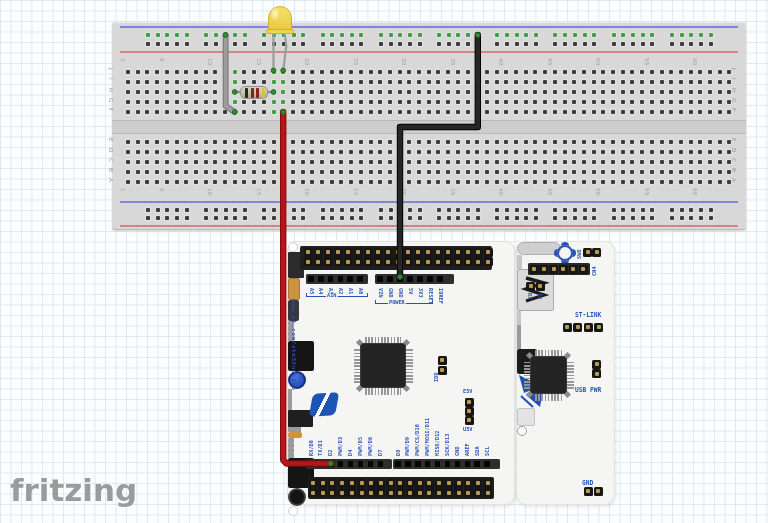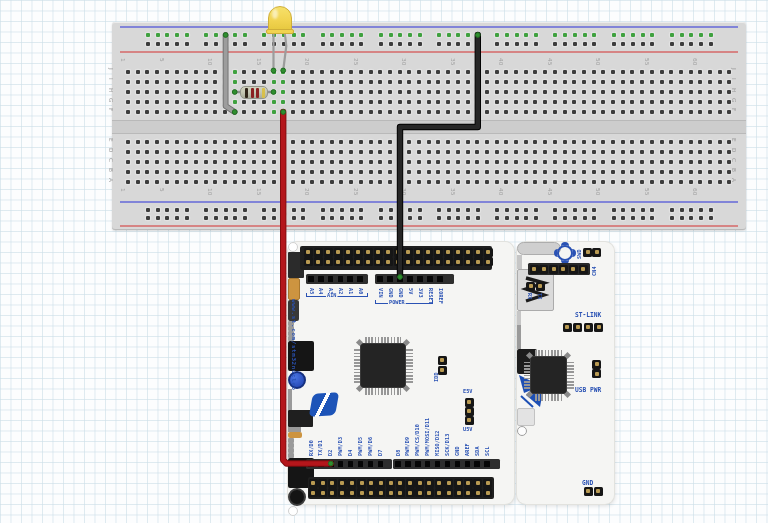--- a/index.html
+++ b/index.html
@@ -1218,13 +1218,14 @@
     <div class="bulb" style="background: linear-gradient(rgb(246, 224, 106), rgb(241, 211, 79) 55%, rgb(228, 198, 60));"></div>
     <div class="gloss"></div>
     <div class="flange" style="background: rgb(241, 211, 79);"></div>
   </div>
   <div id="resistor" style="background: linear-gradient(rgb(208, 210, 190), rgb(198, 200, 180) 45%, rgb(169, 171, 153));">
       <div class="band" style="left: 4px; top: 0.5px; background: rgb(47, 36, 24);"></div>
       <div class="band" style="left: 9.5px; top: 0.5px; background: rgb(138, 32, 32);"></div>
       <div class="band" style="left: 15px; top: 0.5px; background: rgb(138, 32, 32);"></div>
       <div class="band" style="left: 20.5px; top: 0.5px; background: rgb(216, 192, 74);"></div>
     </div>
+  <div id="watermark">fritzing</div>
 </div>
 
 </body></html>

